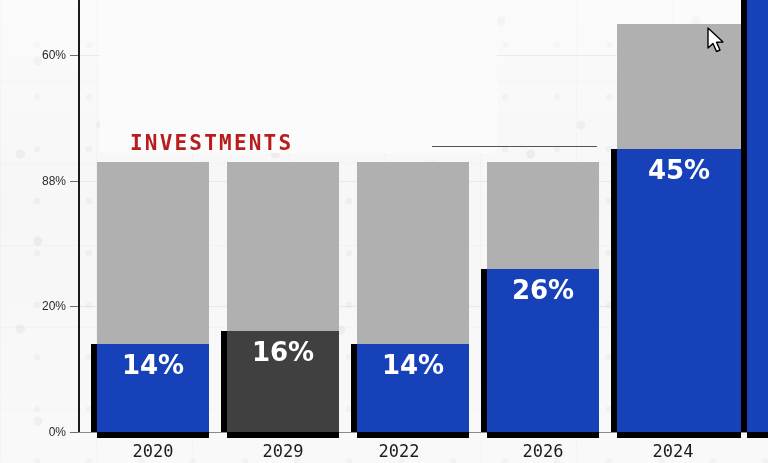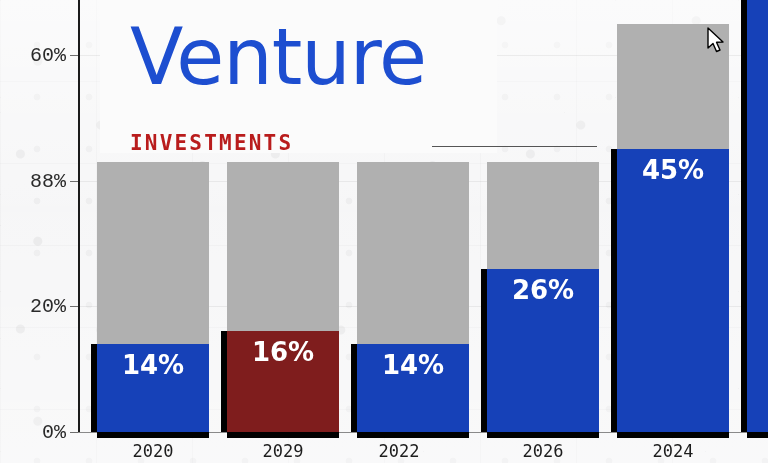--- a/index.html
+++ b/index.html
@@ -95,22 +95,22 @@
     position: absolute;
     left: 70px;
     width: 9px;
     height: 1px;
     background: #6e6e6e;
   }
   .ytick-label {
     position: absolute;
     right: 702px;
     text-align: right;
-    font-family: Liberation Mono, monospace;
-    font-size: 20px;
+    font-family: Liberation Sans, sans-serif;
+    font-size: 12px;
     color: #2a2a2a;
     letter-spacing: 0px;
     white-space: nowrap;
     transform: translateY(-50%);
   }
 
   
   .bar-group {
     position: absolute;
     bottom: 31px;
@@ -276,37 +276,37 @@
 
   <div id="bars-layer">
       <div class="bar-group" style="left: 97px; width: 112px; height: 270.169px;">
         <div class="bar-total" style="height: 270.169px; background: rgb(176, 176, 176);"></div>
         <div class="bar-ai" style="height: 87.962px; background: rgb(22, 65, 184);">
           <div class="bar-value" style="color: rgb(255, 255, 255);">14%</div>
         </div>
       </div>
       <div class="bar-group" style="left: 227px; width: 112px; height: 270.169px;">
         <div class="bar-total" style="height: 270.169px; background: rgb(176, 176, 176);"></div>
-        <div class="bar-ai" style="height: 100.528px; background: #7f1d1d; margin-top: 48px;">
+        <div class="bar-ai" style="height: 100.528px; background: #404040; margin-top: 48px;">
           <div class="bar-value" style="color: rgb(255, 255, 255);">16%</div>
         </div>
       </div>
       <div class="bar-group" style="left: 357px; width: 112px; height: 270.169px;">
         <div class="bar-total" style="height: 270.169px; background: rgb(176, 176, 176);"></div>
         <div class="bar-ai" style="height: 87.962px; background: rgb(22, 65, 184);">
           <div class="bar-value" style="color: rgb(255, 255, 255);">14%</div>
         </div>
       </div>
       <div class="bar-group" style="left: 487px; width: 112px; height: 270.169px;">
         <div class="bar-total" style="height: 270.169px; background: rgb(176, 176, 176);"></div>
         <div class="bar-ai" style="height: 163.358px; background: rgb(22, 65, 184); margin-top: 19px;">
           <div class="bar-value" style="color: rgb(255, 255, 255);">26%</div>
         </div>
       </div>
-      <div class="bar-group" style="left: 617px; width: 112px; height: 408.395px;">
+      <div class="bar-group" style="left: 617px; width: 124px; height: 408.395px;">
         <div class="bar-total" style="height: 408.395px; background: rgb(176, 176, 176);"></div>
         <div class="bar-ai" style="height: 282.735px; background: rgb(22, 65, 184);">
           <div class="bar-value" style="color: rgb(255, 255, 255);">45%</div>
         </div>
       </div>
       <div class="bar-group" style="left: 747px; width: 112px; height: 446.093px;">
         <div class="bar-total" style="height: 446.093px; background: rgb(176, 176, 176);"></div>
         <div class="bar-ai" style="height: 446.093px; background: rgb(22, 65, 184);">
           <div class="bar-value" style="color: rgb(255, 255, 255);">71%</div>
         </div>
@@ -316,21 +316,20 @@
   <div id="xlabel-layer">
       <div class="xtick-label" style="left: 97px; width: 112px;">2020</div>
       <div class="xtick-label" style="left: 227px; width: 112px;">2029</div>
       <div class="xtick-label" style="left: 343px; width: 112px;">2022</div>
       <div class="xtick-label" style="left: 487px; width: 112px;">2026</div>
       <div class="xtick-label" style="left: 617px; width: 112px;">2024</div>
       <div class="xtick-label" style="left: 747px; width: 112px;">Q1 2025</div>
     </div>
 
   <div class="title-card">
-    <div class="title-line2">Venture</div>
     <div class="title-line3">INVESTMENTS</div>
     <div class="title-rule"></div>
   </div>
 
   <svg class="cursor" viewBox="0 0 20 28">
     <polygon points="1,1 1,21 6,16.5 9.5,24.5 13,23 9.5,15.3 16,15" fill="#ffffff" stroke="#000000" stroke-width="1.4" stroke-linejoin="round"></polygon>
   </svg>
 
 </div>
 

